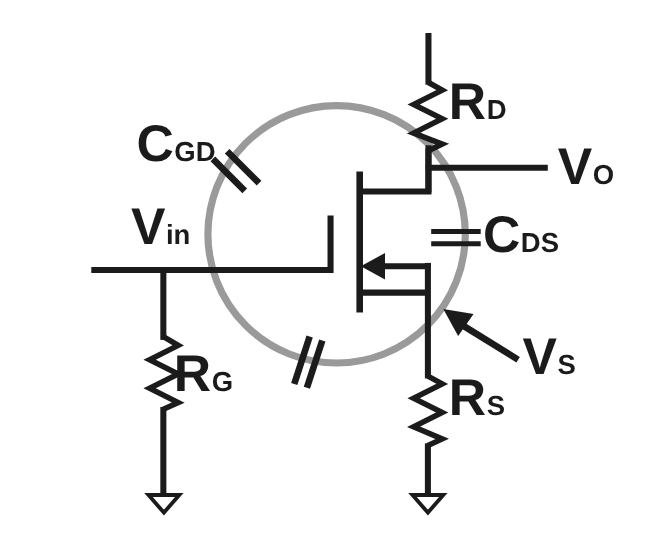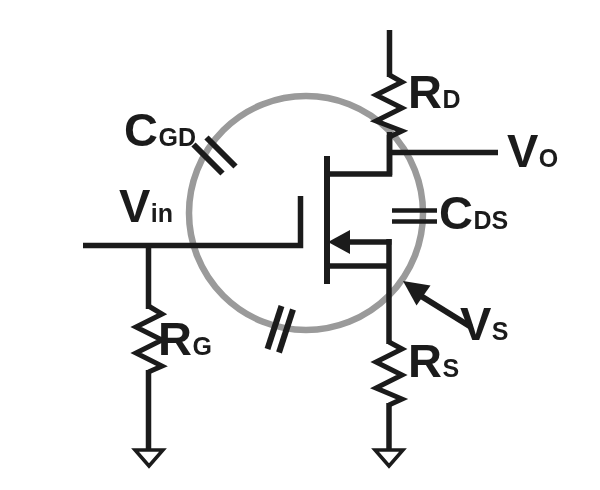--- a/index.html
+++ b/index.html
@@ -133,17 +133,17 @@
   </div>
 
   <div class="label" style="left:408px; top:337px">
     <span class="big">R</span><span class="sub">S</span>
   </div>
 
   <div class="label" style="left:439px; top:189px">
     <span class="big">C</span><span class="sub">DS</span>
   </div>
 
-  <div class="label" style="left:460px; top:300px">
+  <div class="label" style="left:475px; top:300px">
     <span class="big">V</span><span class="sub">S</span>
   </div>
 
 </div>
 
 </body></html>

